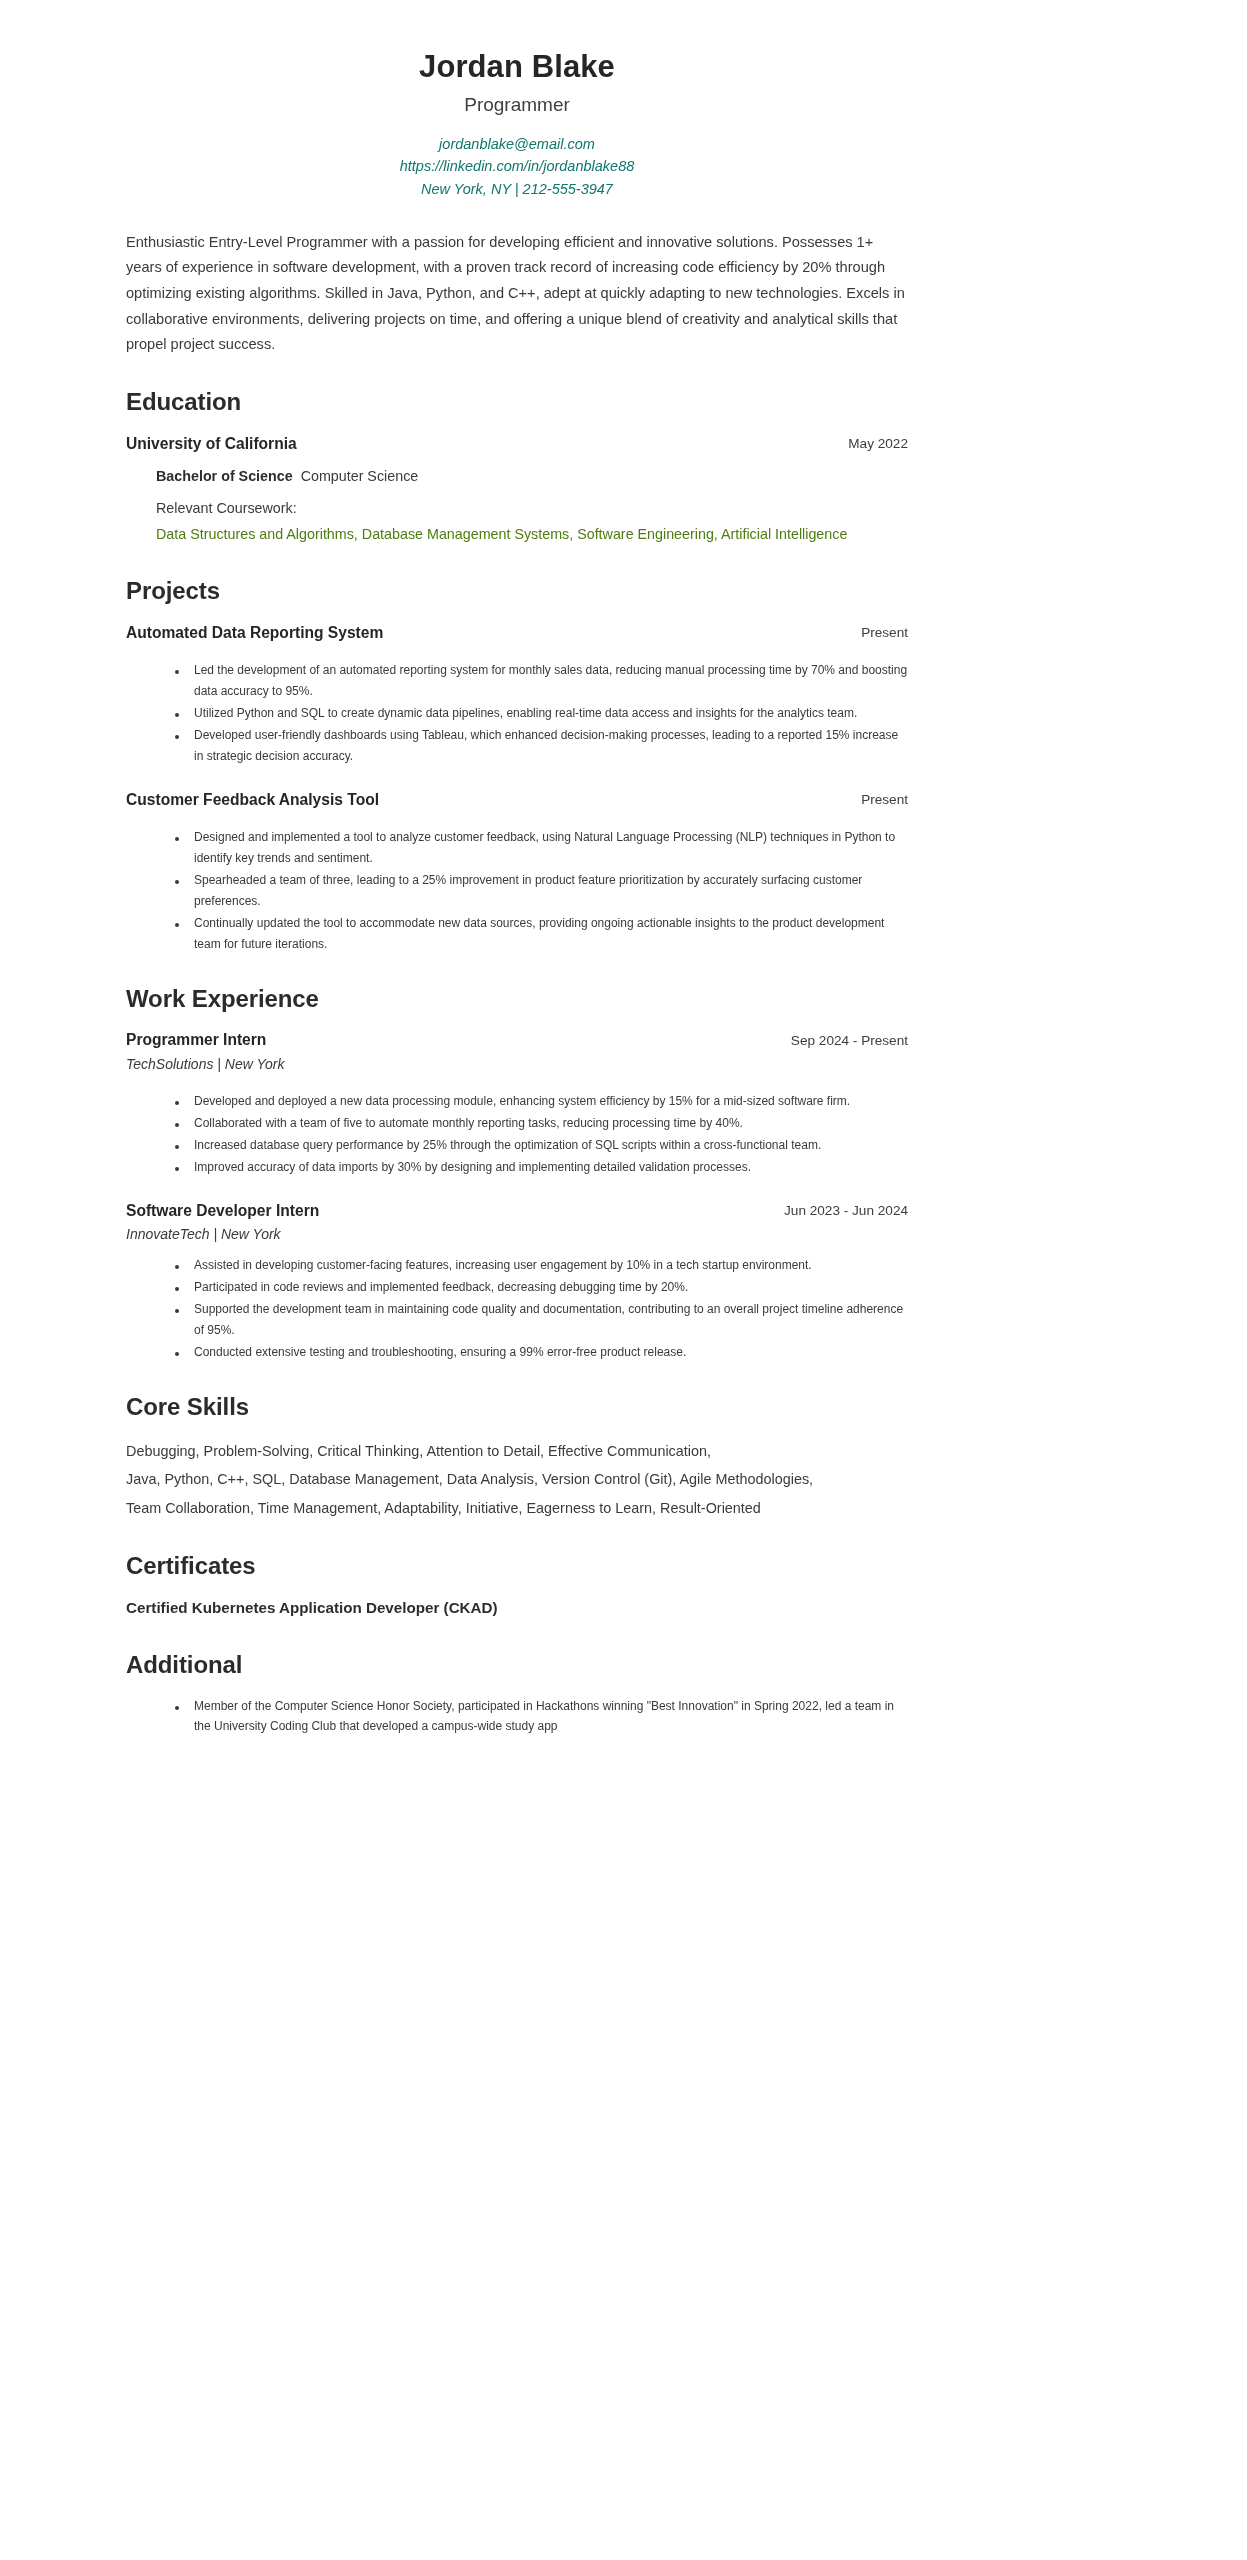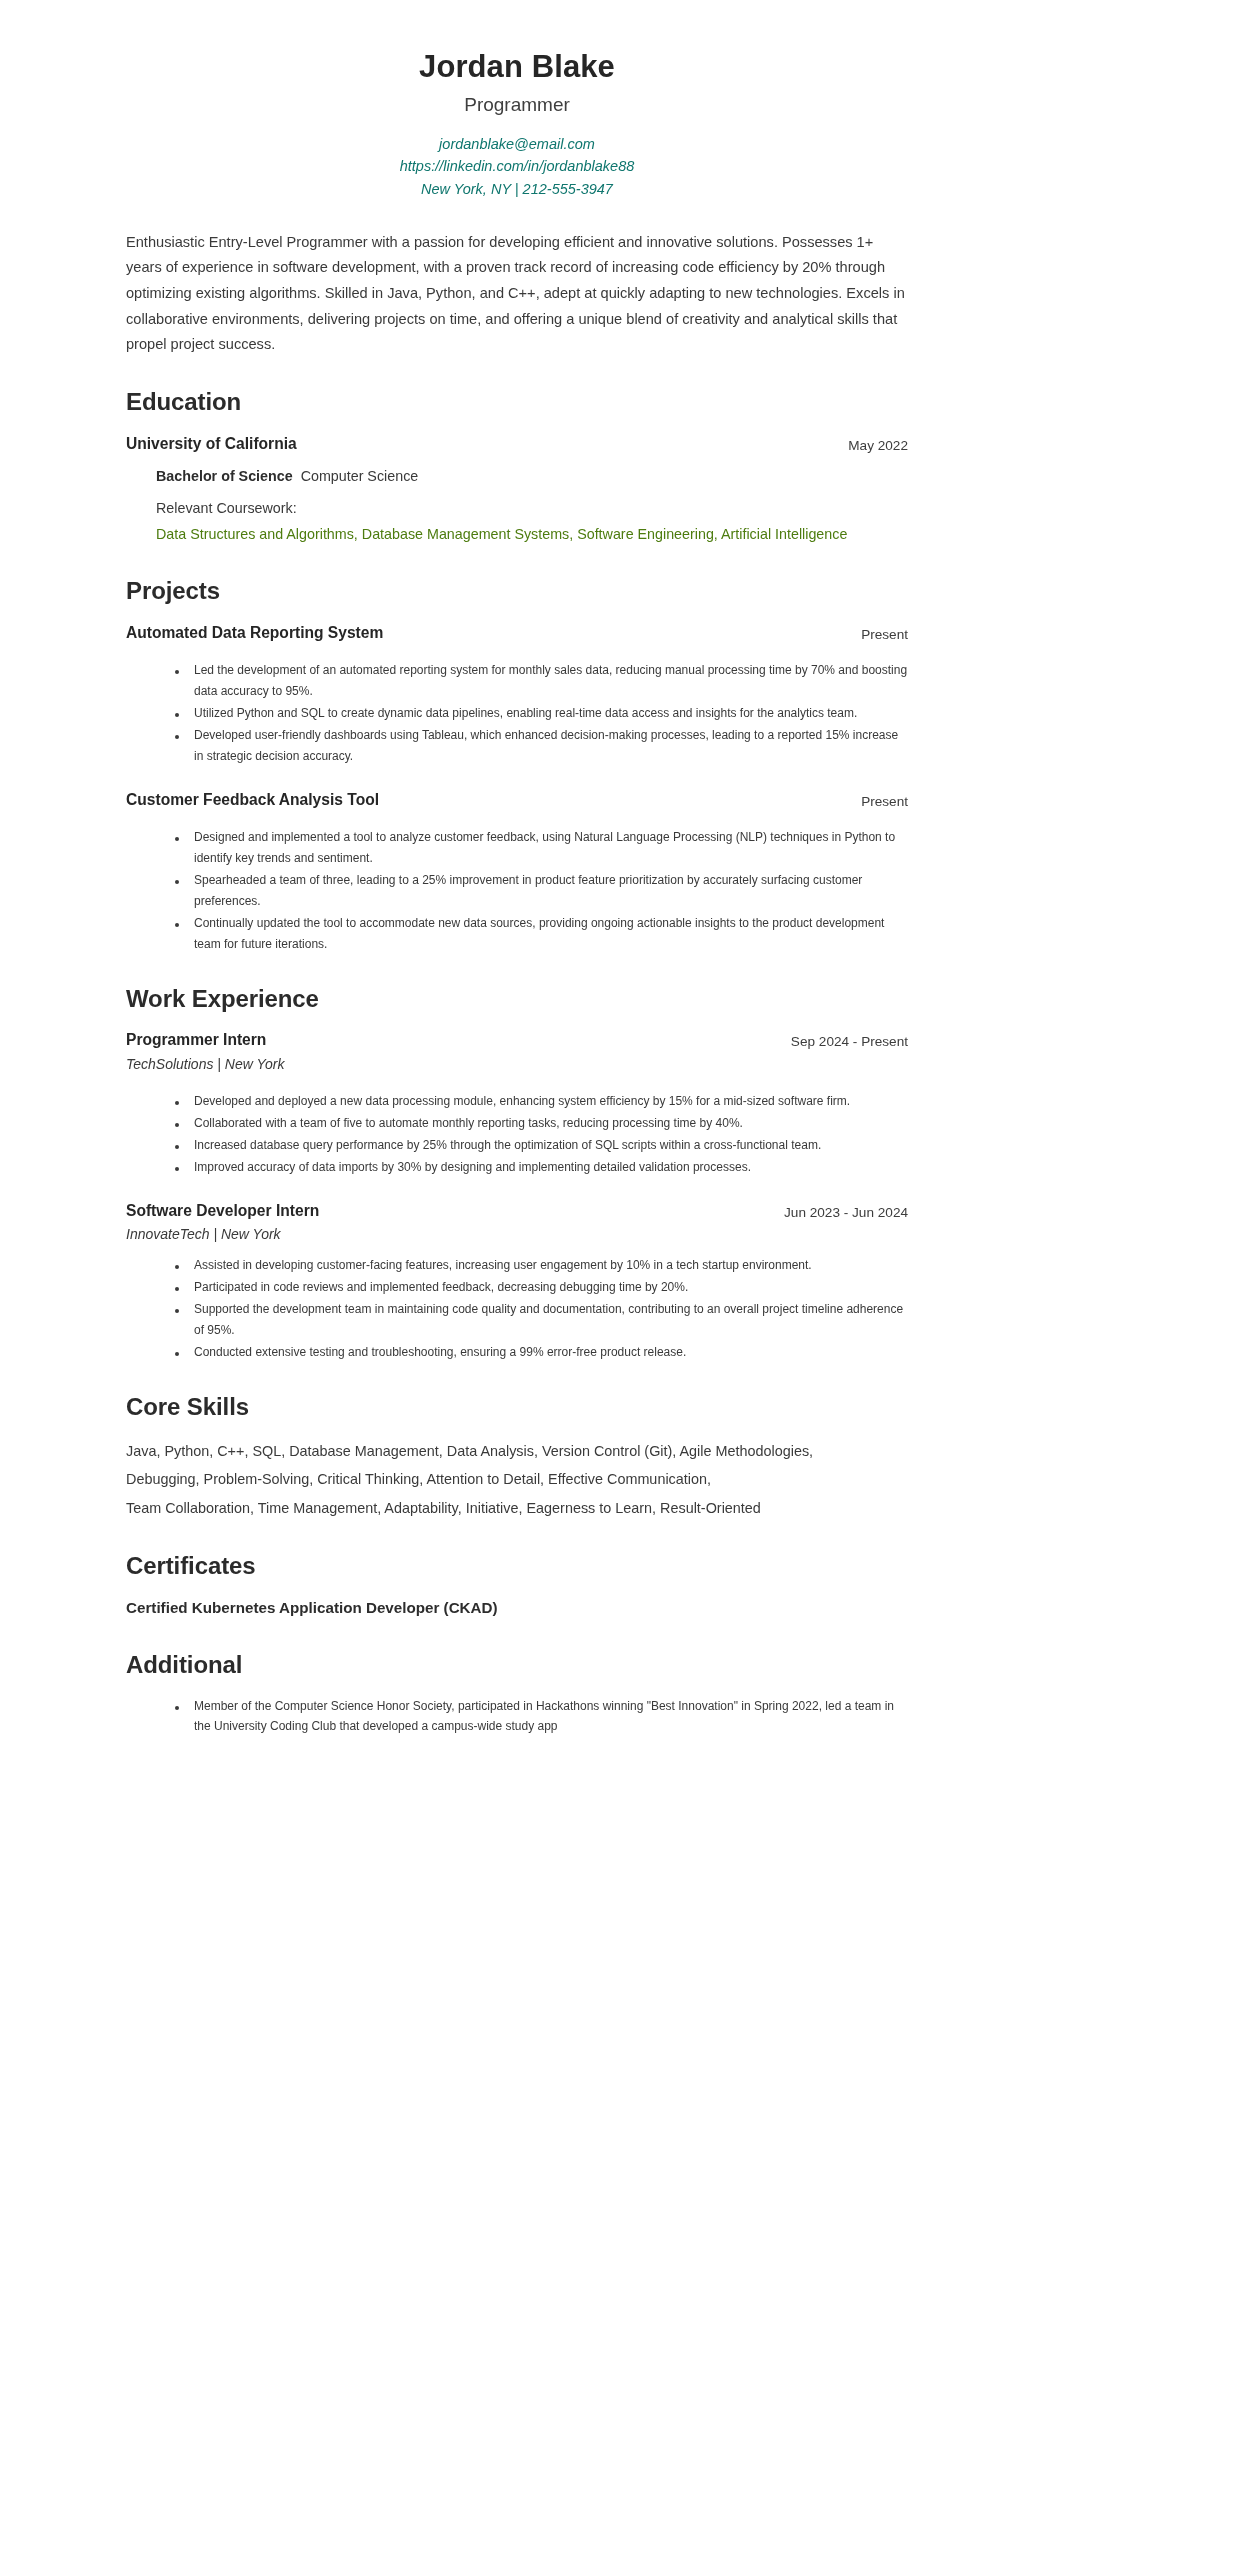--- a/index.html
+++ b/index.html
@@ -69,21 +69,21 @@
     margin: 12px 0 16px 0;
     letter-spacing: -0.1px;
   }
 
   .entry { margin-bottom: 6px; }
   .entry + .entry { margin-top: 22px; }
 
   .entry-head {
     display: flex;
     justify-content: space-between;
-    align-items: flex-end;
+    align-items: center;
     gap: 28px;
   }
   .entry-title {
     font-size: 15.6px;
     font-weight: bold;
     color: #262626;
     line-height: 1.45;
   }
   .entry-date {
     font-size: 13.6px;
@@ -250,22 +250,22 @@
         <li>Assisted in developing customer-facing features, increasing user engagement by 10% in a tech startup environment.</li>
         <li>Participated in code reviews and implemented feedback, decreasing debugging time by 20%.</li>
         <li>Supported the development team in maintaining code quality and documentation, contributing to an overall project timeline adherence of 95%.</li>
         <li>Conducted extensive testing and troubleshooting, ensuring a 99% error-free product release.</li>
       </ul>
     </div>
   </div>
 
   <div class="section">
     <div class="section-title">Core Skills</div>
+    <div class="skills-line">Debugging, Problem-Solving, Critical Thinking, Attention to Detail, Effective Communication,</div>
     <div class="skills-line">Java, Python, C++, SQL, Database Management, Data Analysis, Version Control (Git), Agile Methodologies,</div>
-    <div class="skills-line">Debugging, Problem-Solving, Critical Thinking, Attention to Detail, Effective Communication,</div>
     <div class="skills-line">Team Collaboration, Time Management, Adaptability, Initiative, Eagerness to Learn, Result-Oriented</div>
   </div>
 
   <div class="section">
     <div class="section-title">Certificates</div>
     <div class="cert-line">Certified Kubernetes Application Developer (CKAD)</div>
   </div>
 
   <div class="section">
     <div class="section-title">Additional</div>

